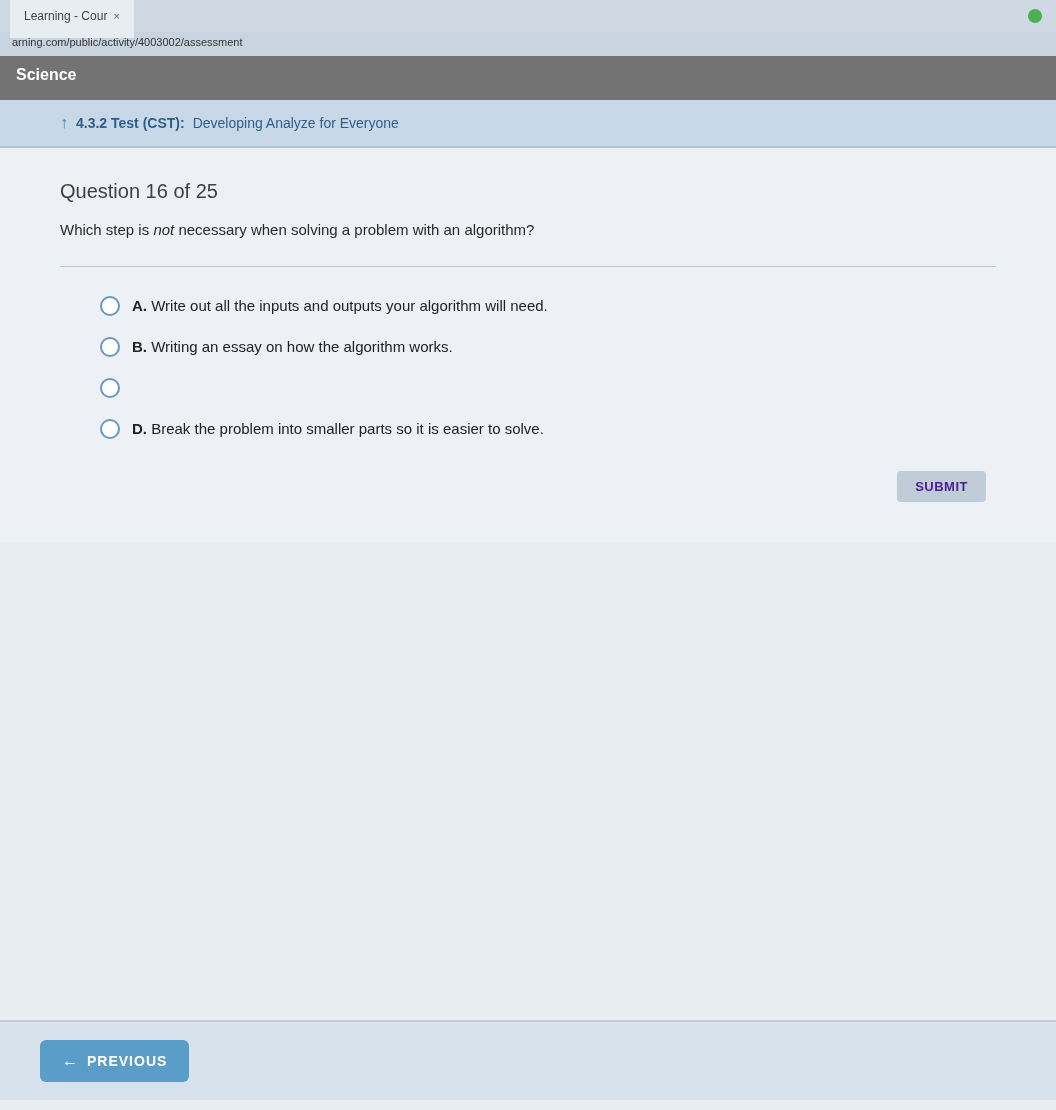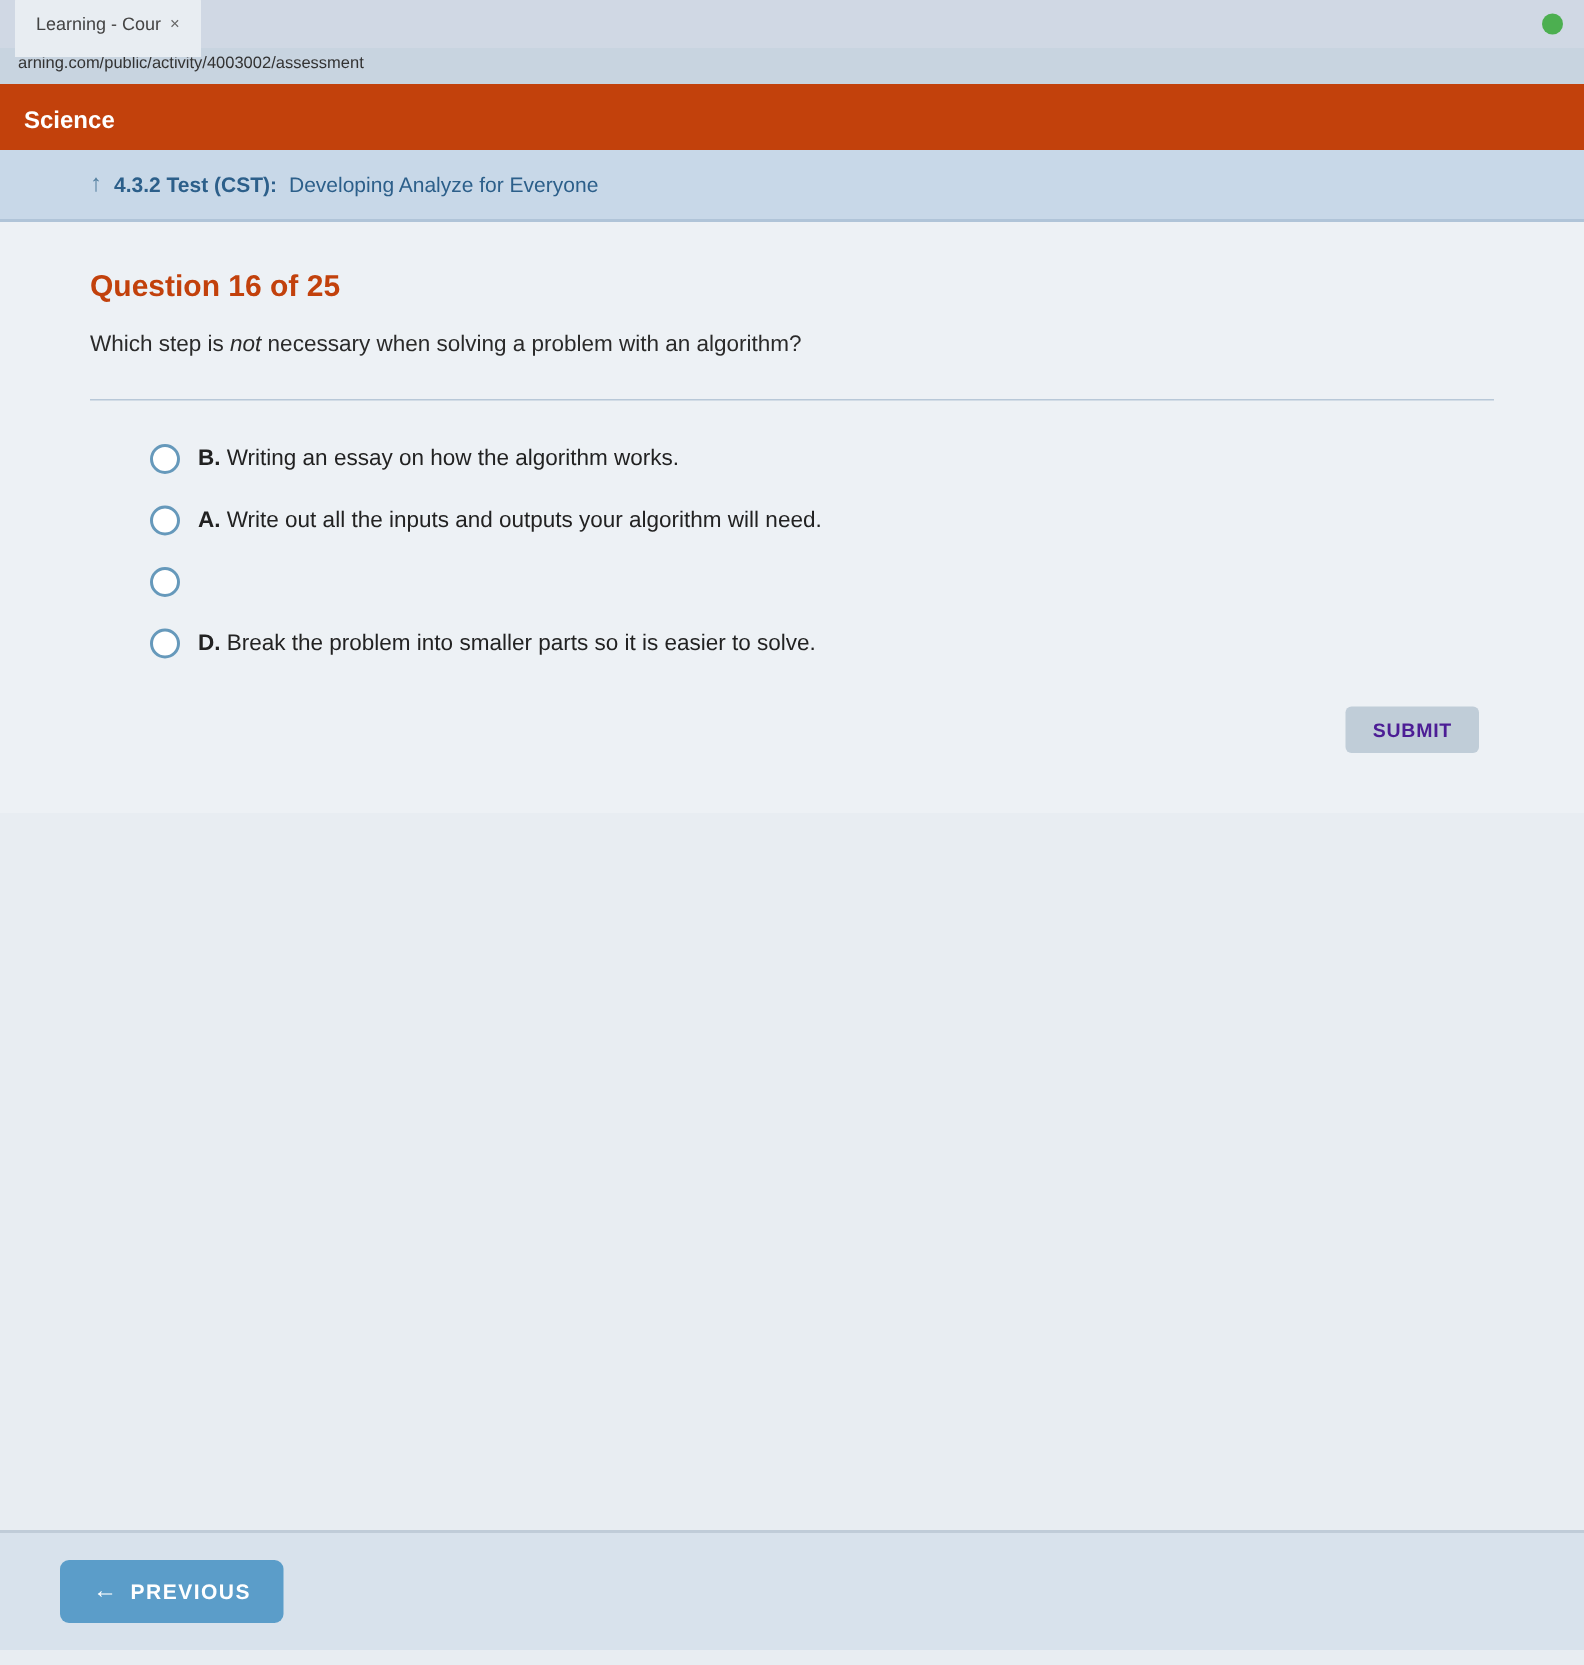--- a/index.html
+++ b/index.html
@@ -66,28 +66,28 @@
       padding: 4px 12px;
       font-size: 11px;
       color: #333;
       height: 24px;
       display: flex;
       align-items: flex-start;
     }
 
     
     .subject-header {
-      background: #c2410c;
+      background: #737373;
       color: white;
       font-size: 16px;
       font-weight: bold;
       padding: 10px 16px;
       height: 44px;
       display: flex;
-      align-items: flex-end;
+      align-items: flex-start;
     }
 
     
     .test-header {
       background: #c8d8e8;
       padding: 14px 20px 14px 60px;
       display: flex;
       align-items: center;
       gap: 8px;
       font-size: 14px;
@@ -106,22 +106,22 @@
 
     
     .main-content {
       background: #edf1f5;
       padding: 32px 60px 20px 60px;
       flex: 1;
     }
 
     .question-header {
       font-size: 20px;
-      font-weight: bold;
-      color: #c2410c;
+      font-weight: normal;
+      color: #404040;
       margin-bottom: 16px;
     }
 
     .question-text {
       font-size: 15px;
       color: #2a2a2a;
       margin-bottom: 24px;
       line-height: 1.5;
     }
 
@@ -274,29 +274,29 @@
     <div class="question-text">
       <span>Which step is </span><em>not</em><span> necessary when solving a problem with an algorithm?</span>
     </div>
 
     <hr class="divider">
 
     <ul class="options-list">
       <li class="option-item">
         <input type="radio" class="option-radio" name="answer" style="">
         <span class="option-label">
-          <span class="option-letter">B.</span>
-          <span> Writing an essay on how the algorithm works.</span>
+          <span class="option-letter">A.</span>
+          <span> Write out all the inputs and outputs your algorithm will need.</span>
         </span>
       </li>
       <li class="option-item">
         <input type="radio" class="option-radio" name="answer" style="">
         <span class="option-label">
-          <span class="option-letter">A.</span>
-          <span> Write out all the inputs and outputs your algorithm will need.</span>
+          <span class="option-letter">B.</span>
+          <span> Writing an essay on how the algorithm works.</span>
         </span>
       </li>
       <li class="option-item">
         <input type="radio" class="option-radio" name="answer" style="">
       </li>
       <li class="option-item">
         <input type="radio" class="option-radio" name="answer" style="">
         <span class="option-label">
           <span class="option-letter">D.</span>
           <span> Break the problem into smaller parts so it is easier to solve.</span>

